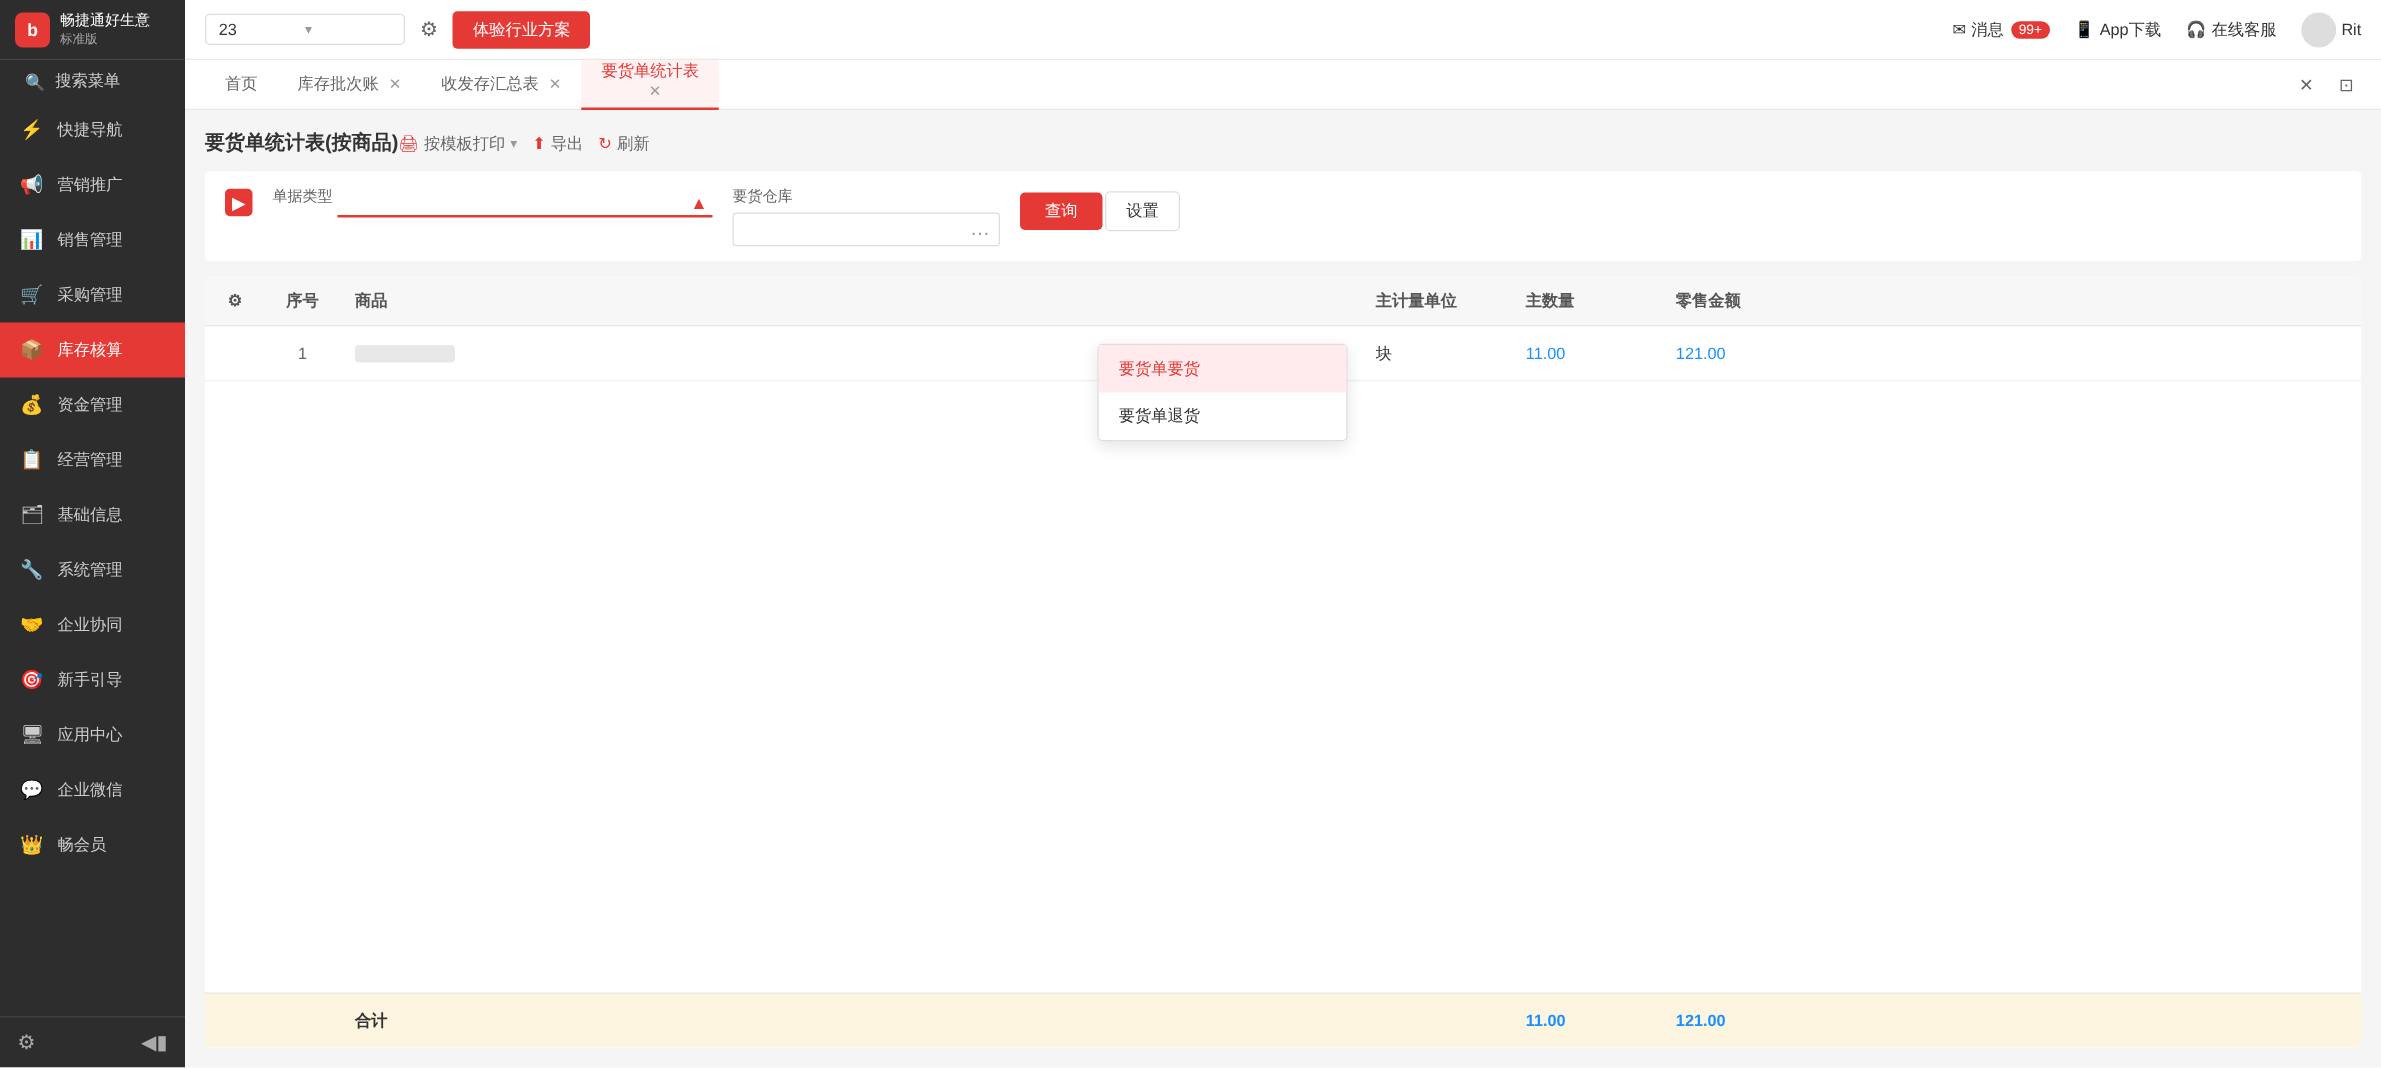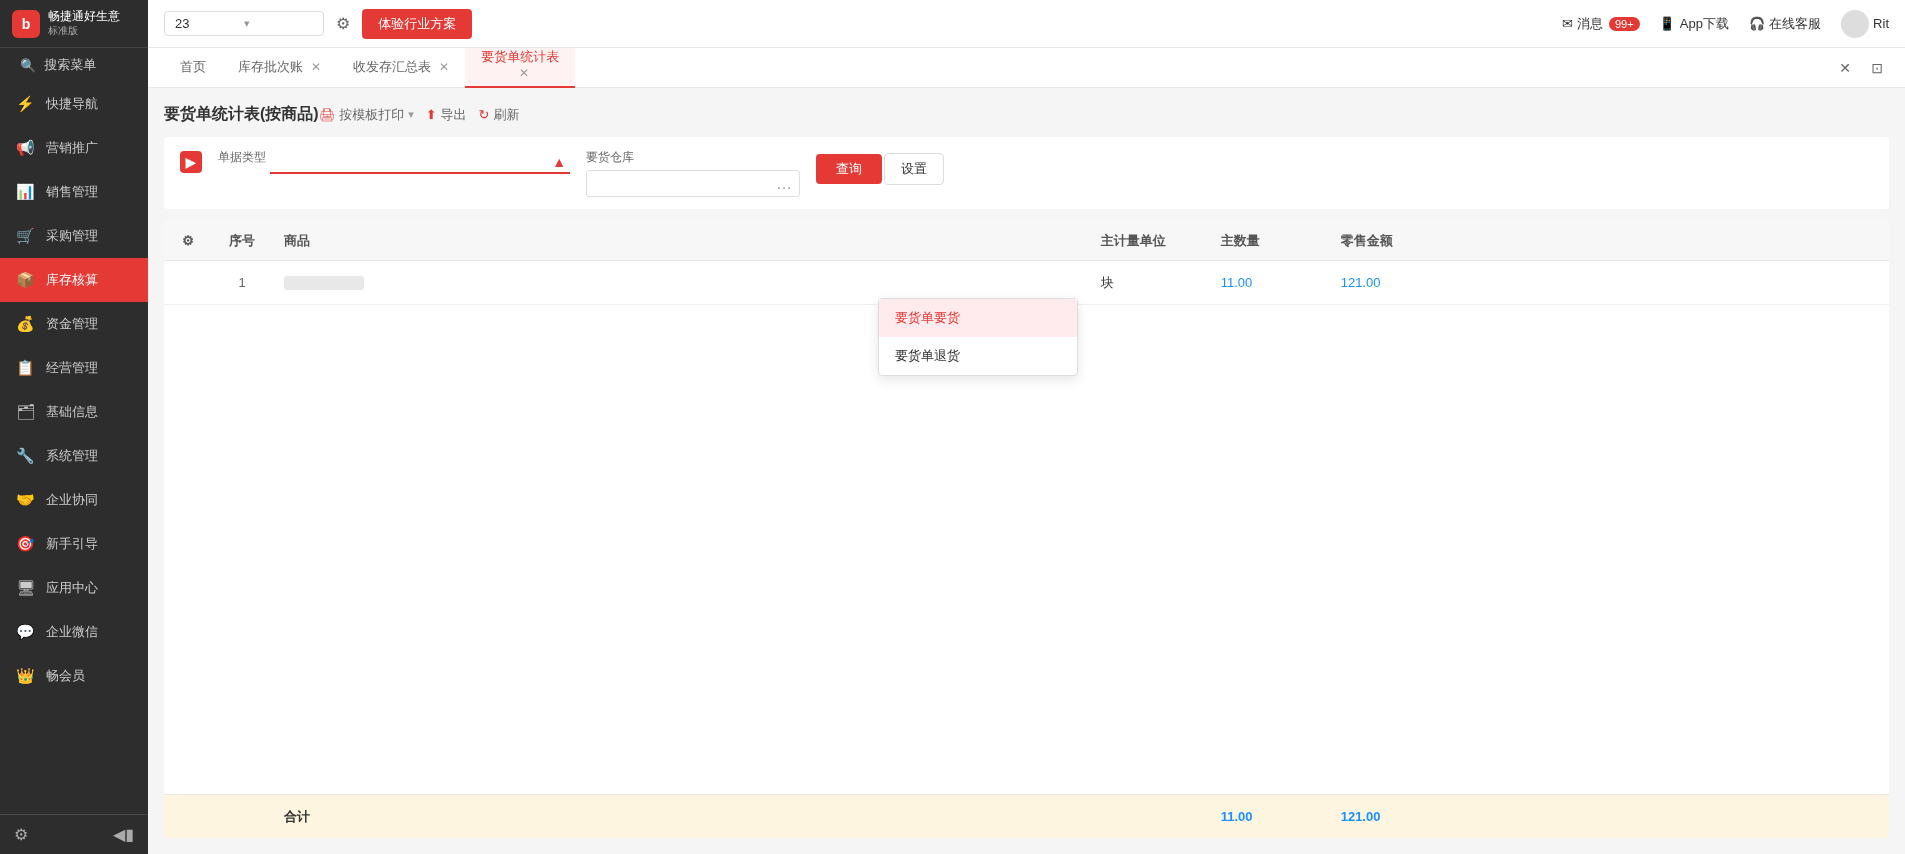--- a/index.html
+++ b/index.html
@@ -209,21 +209,21 @@
       border-radius: 4px; padding: 6px 20px; font-size: 13px; cursor: pointer;
     }
     .btn-settings {
       background: #fff; color: #333; border: 1px solid #ddd;
       border-radius: 4px; padding: 6px 16px; font-size: 13px; cursor: pointer;
     }
 
     
     .dropdown-overlay {
       position: absolute;
-      top: 210px;
+      top: 187px;
       left: 730px;
       background: white;
       border: 1px solid #ddd;
       border-radius: 4px;
       box-shadow: 0 4px 12px rgba(0,0,0,0.1);
       z-index: 100;
       min-width: 200px;
     }
     .dropdown-item {
       padding: 10px 16px; font-size: 13px; color: #333;

